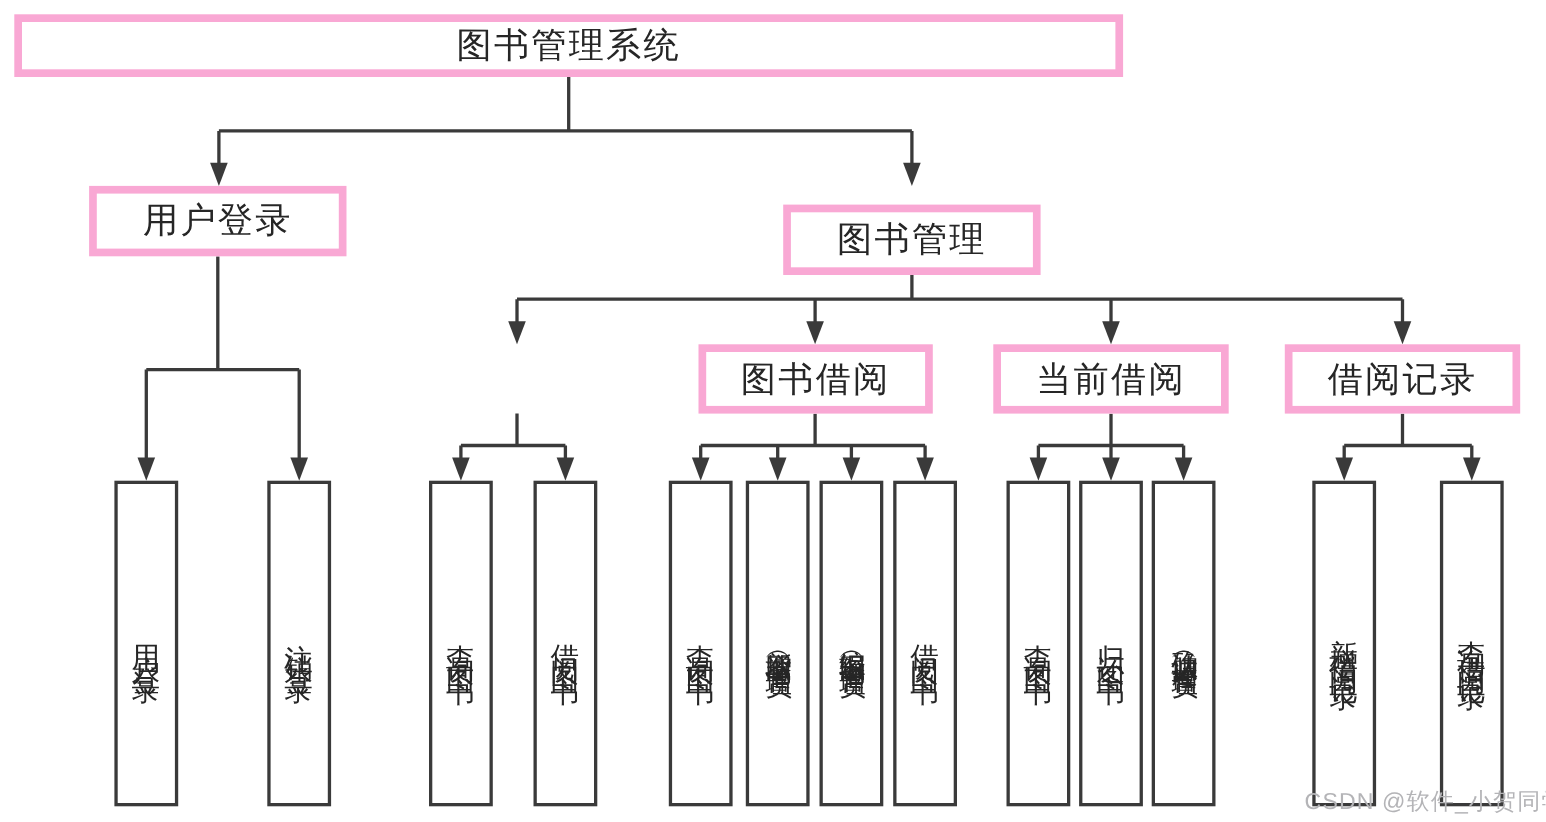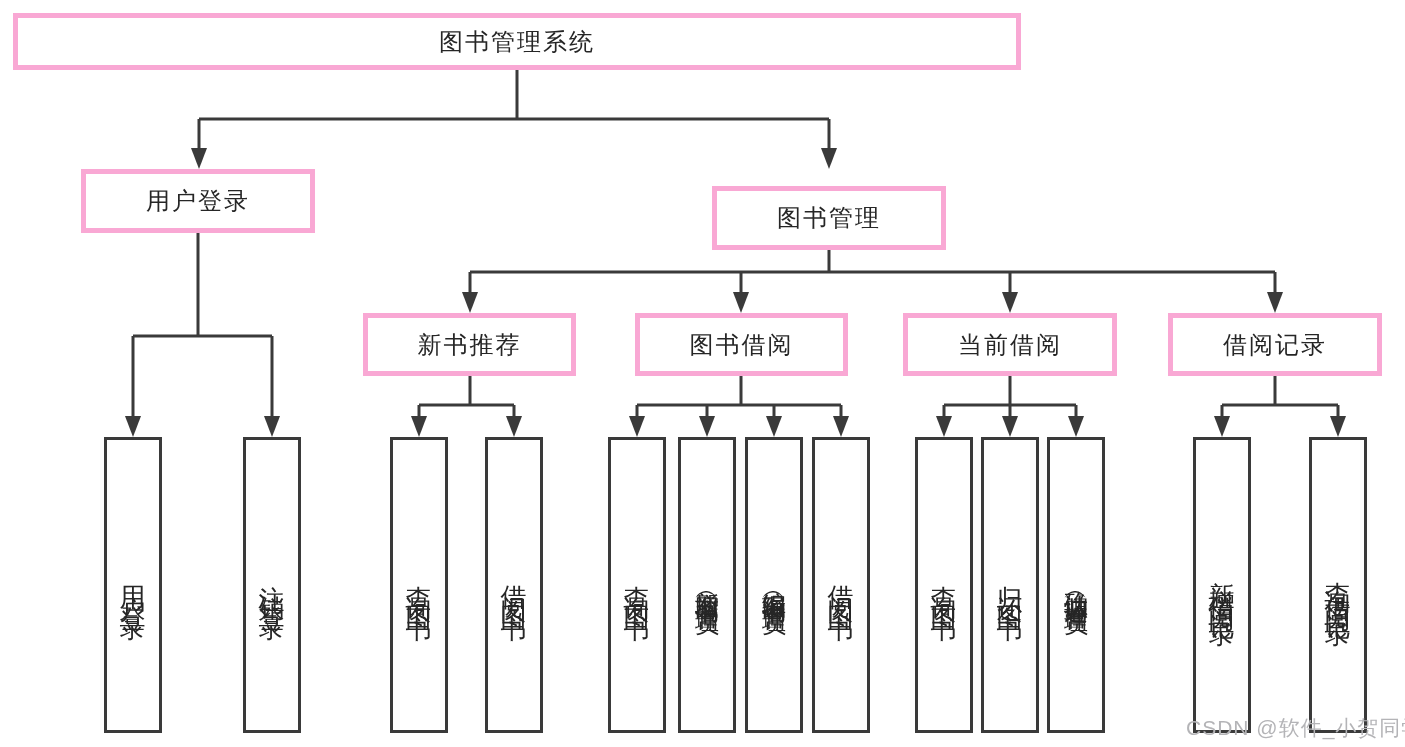--- a/index.html
+++ b/index.html
@@ -23,26 +23,26 @@
   svg.connectors {
     position: absolute;
     left: 0; top: 0;
     width: 1405px;
     height: 747px;
     pointer-events: none;
   }
   .hbox {
     position: absolute;
     box-sizing: border-box;
-    border: 5px solid #f9a8d4;
+    border: 7px solid #f9a8d4;
     background: #ffffff;
     display: flex;
     align-items: center;
     justify-content: center;
-    font-size: 24px;
+    font-size: 32px;
     letter-spacing: 2px;
     color: #262626;
     z-index: 2;
   }
   .vbox {
     position: absolute;
     top: 437px;
     width: 58px;
     height: 296px;
     box-sizing: border-box;
@@ -158,23 +158,20 @@
     <span>图书管理系统</span>
   </div>
 
   <div class="hbox" id="node-user-login">
     <span>用户登录</span>
   </div>
   <div class="hbox" id="node-book-mgmt">
     <span>图书管理</span>
   </div>
 
-  <div class="hbox" id="node-l3-0">
-    <span>新书推荐</span>
-  </div>
   <div class="hbox" id="node-l3-1">
     <span>图书借阅</span>
   </div>
   <div class="hbox" id="node-l3-2">
     <span>当前借阅</span>
   </div>
   <div class="hbox" id="node-l3-3">
     <span>借阅记录</span>
   </div>
 

